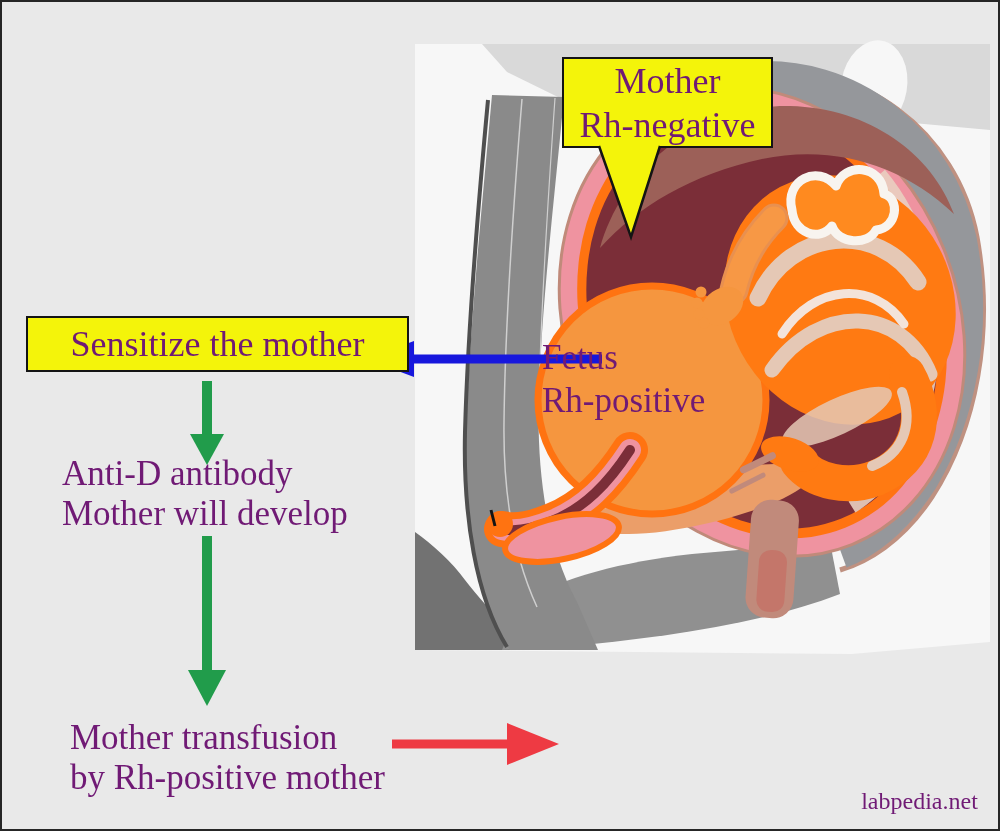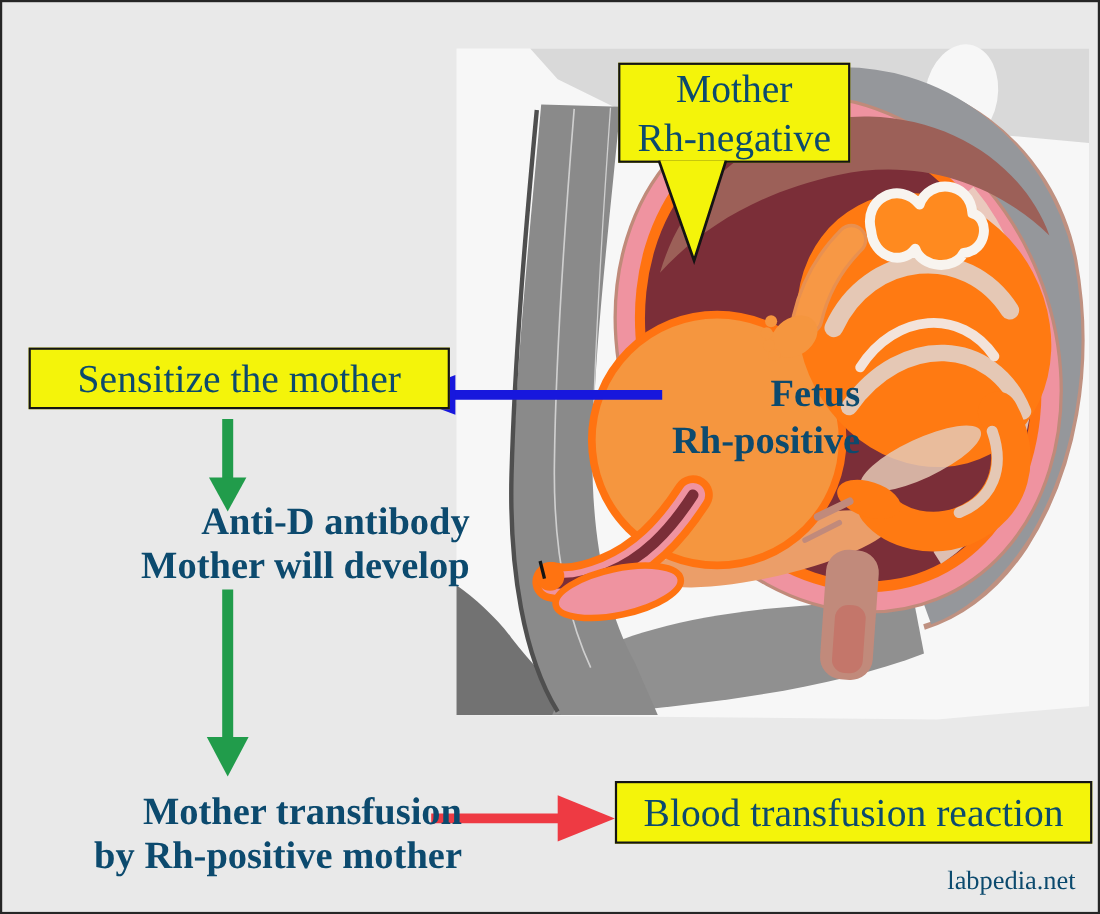--- a/index.html
+++ b/index.html
@@ -1,28 +1,28 @@
 <!DOCTYPE html>
 <html><head>
 <meta charset="utf-8">
 <style>
   html,body{margin:0;padding:0;background:#e9e9e9;}
   .canvas{
     position:relative;width:1000px;height:831px;box-sizing:border-box;
     background:#e9e9e9;border:2px solid #262626;overflow:hidden;
-    font-family:"Liberation Serif", serif;color:#0c4a6e;
+    font-family:"Liberation Serif", serif;color:#701a75;
   }
   svg{display:block;}
   .ybox{
     position:absolute;background:#f4f40a;border:2px solid #141414;
     display:flex;align-items:center;justify-content:center;
     text-align:center;box-sizing:border-box;z-index:2;
   }
   .label{
-    position:absolute;text-align:right;z-index:2;line-height:1.16;font-weight:bold;
+    position:absolute;text-align:left;z-index:2;line-height:1.16;
   }
   .callout-text{font-size:36px;line-height:44px;}
   .boxtext{font-size:36px;white-space:nowrap;}
   .fetus-label{font-size:35px;line-height:43px;}
   .flow-label{font-size:35px;line-height:40px;}
   .watermark{
     position:absolute;font-size:24px;z-index:2;text-align:center;white-space:nowrap;
   }
   #anatomy{position:absolute;left:0;top:0;z-index:1;}
   #callout-tail{position:absolute;left:585px;top:142px;z-index:3;}
@@ -125,23 +125,20 @@
     </div>
   </div>
   <svg id="callout-tail" width="80" height="100" viewBox="0 0 80 100">
     <path d="M12,2 L44,93 L73,2" fill="#f4f40a" stroke="#141414" stroke-width="2.5"></path>
   </svg>
 
   <div class="ybox boxtext" style="left:24px;top:314px;width:383px;height:56px;">
     <span>Sensitize the mother</span>
   </div>
 
-  <div class="ybox boxtext" style="left:557px;top:708px;width:434px;height:57px;">
-    <span>Blood transfusion reaction</span>
-  </div>
 
   <div class="label fetus-label" style="left:540px;top:334px;width:240px;">
     <div>Fetus</div>
     <div>Rh-positive</div>
   </div>
 
   <div class="label flow-label" style="left:60px;top:452px;width:365px;">
     <div>Anti-D antibody</div>
     <div>Mother will develop</div>
   </div>

